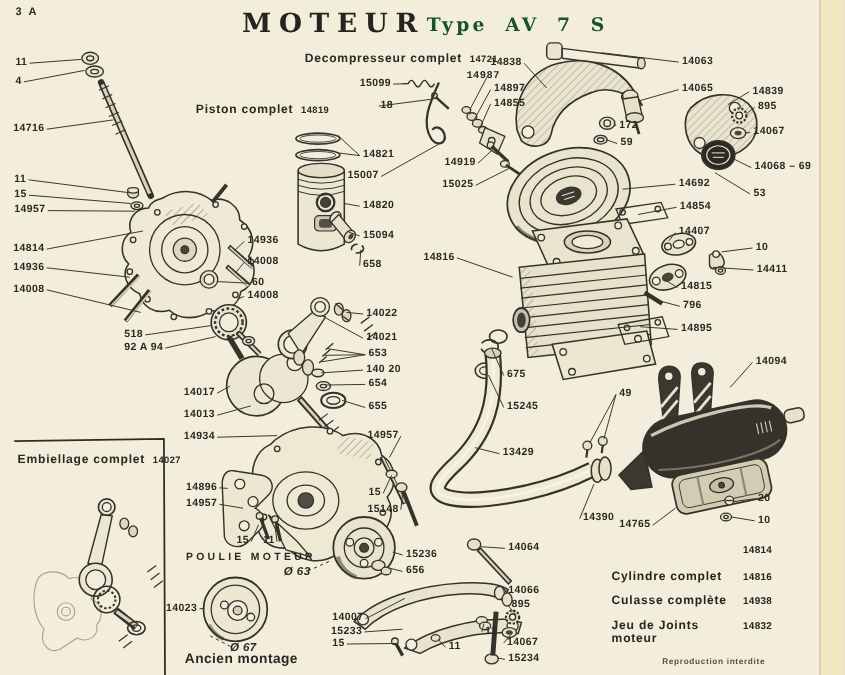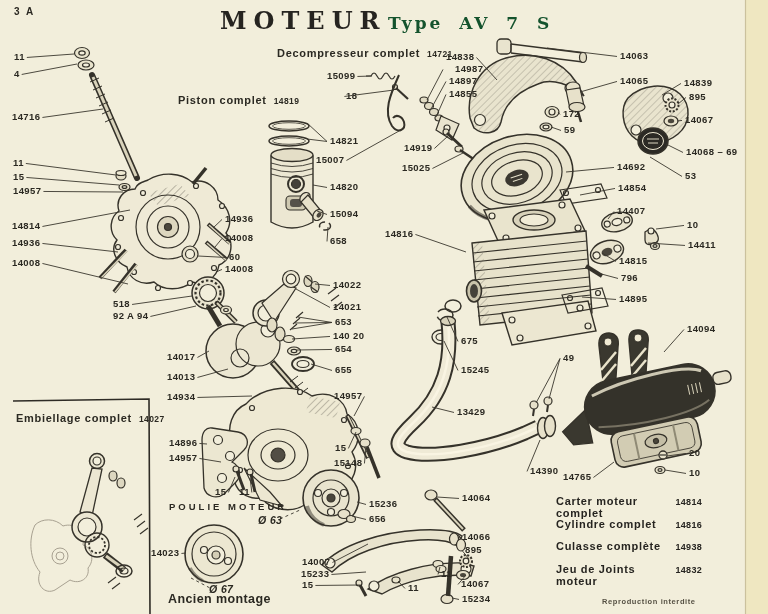--- a/index.html
+++ b/index.html
@@ -530,21 +530,21 @@
       <div class="lbl" style="left: 12px; top: 238px;"><span>14936</span></div>
       <div class="lbl" style="left: 12px; top: 258px;"><span>14008</span></div>
       <div class="lbl" style="left: 330px; top: 136px;"><span>14821</span></div>
       <div class="lbl" style="left: 316px; top: 155px;"><span>15007</span></div>
       <div class="lbl" style="left: 330px; top: 182px;"><span>14820</span></div>
       <div class="lbl" style="left: 330px; top: 209px;"><span>15094</span></div>
       <div class="lbl" style="left: 330px; top: 236px;"><span>658</span></div>
       <div class="lbl" style="left: 327px; top: 71px;"><span>15099</span></div>
       <div class="lbl" style="left: 346px; top: 91px;"><span>18</span></div>
       <div class="lbl" style="left: 446px; top: 52px;"><span>14838</span></div>
-      <div class="lbl" style="left: 455px; top: 64px;"><span>14987</span></div>
+      <div class="lbl" style="left: 424px; top: 64px; font-family: Liberation Mono, monospace;"><span>14987</span></div>
       <div class="lbl" style="left: 449px; top: 76px;"><span>14897</span></div>
       <div class="lbl" style="left: 449px; top: 89px;"><span>14855</span></div>
       <div class="lbl" style="left: 404px; top: 143px;"><span>14919</span></div>
       <div class="lbl" style="left: 402px; top: 163px;"><span>15025</span></div>
       <div class="lbl" style="left: 620px; top: 51px;"><span>14063</span></div>
       <div class="lbl" style="left: 620px; top: 76px;"><span>14065</span></div>
       <div class="lbl" style="left: 684px; top: 78px;"><span>14839</span></div>
       <div class="lbl" style="left: 689px; top: 92px;"><span>895</span></div>
       <div class="lbl" style="left: 563px; top: 109px;"><span>172</span></div>
       <div class="lbl" style="left: 685px; top: 115px;"><span>14067</span></div>
@@ -598,21 +598,20 @@
       <div class="lbl" style="left: 302px; top: 580px;"><span>15</span></div>
       <div class="lbl" style="left: 408px; top: 583px;"><span>11</span></div>
       <div class="lbl" style="left: 462px; top: 493px;"><span>14064</span></div>
       <div class="lbl" style="left: 462px; top: 532px;"><span>14066</span></div>
       <div class="lbl" style="left: 465px; top: 545px;"><span>895</span></div>
       <div class="lbl" style="left: 441px; top: 569px;"><span>11</span></div>
       <div class="lbl" style="left: 461px; top: 579px;"><span>14067</span></div>
       <div class="lbl" style="left: 462px; top: 594px;"><span>15234</span></div>
       <div class="lbl" style="left: 151px; top: 548px;"><span>14023</span></div>
       <div class="sumrow" style="left: 556px; top: 495px;">
-        <span>Carter moteur complet</span>
         <span class="num">14814</span>
       </div>
       <div class="sumrow" style="left: 556px; top: 518px;">
         <span>Cylindre complet</span>
         <span class="num">14816</span>
       </div>
       <div class="sumrow" style="left: 556px; top: 540px;">
         <span>Culasse complète</span>
         <span class="num">14938</span>
       </div>

